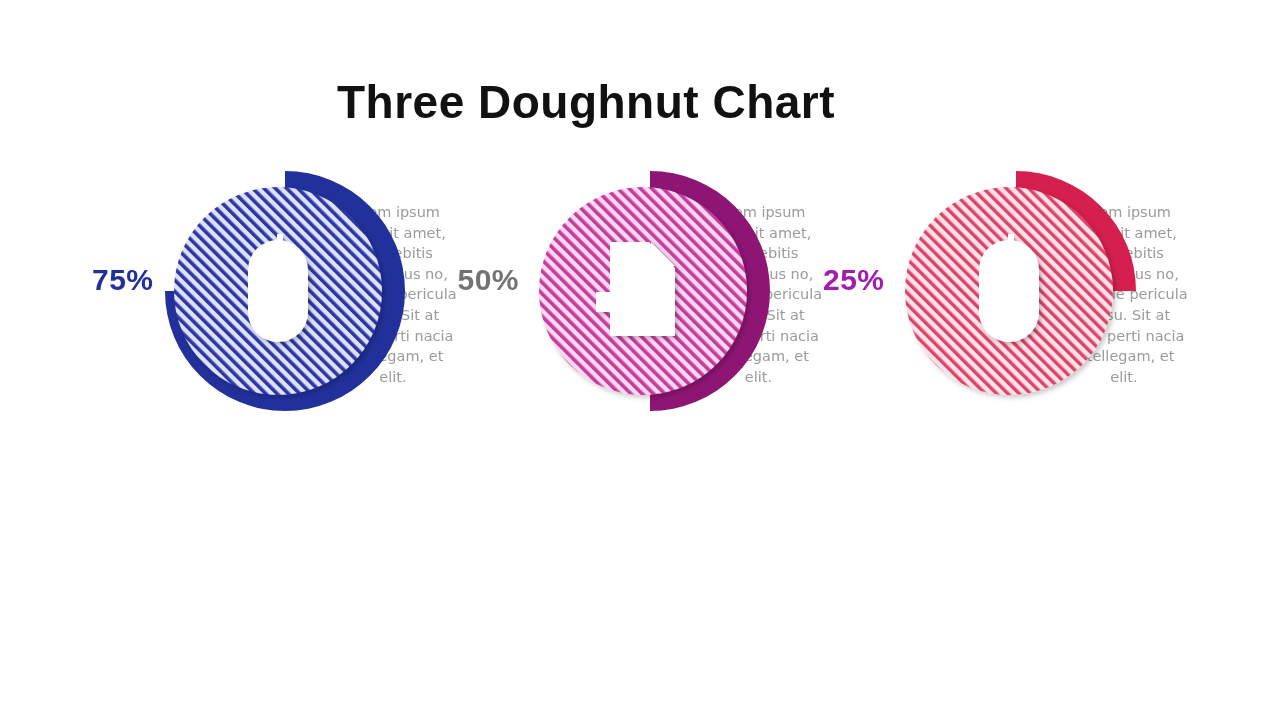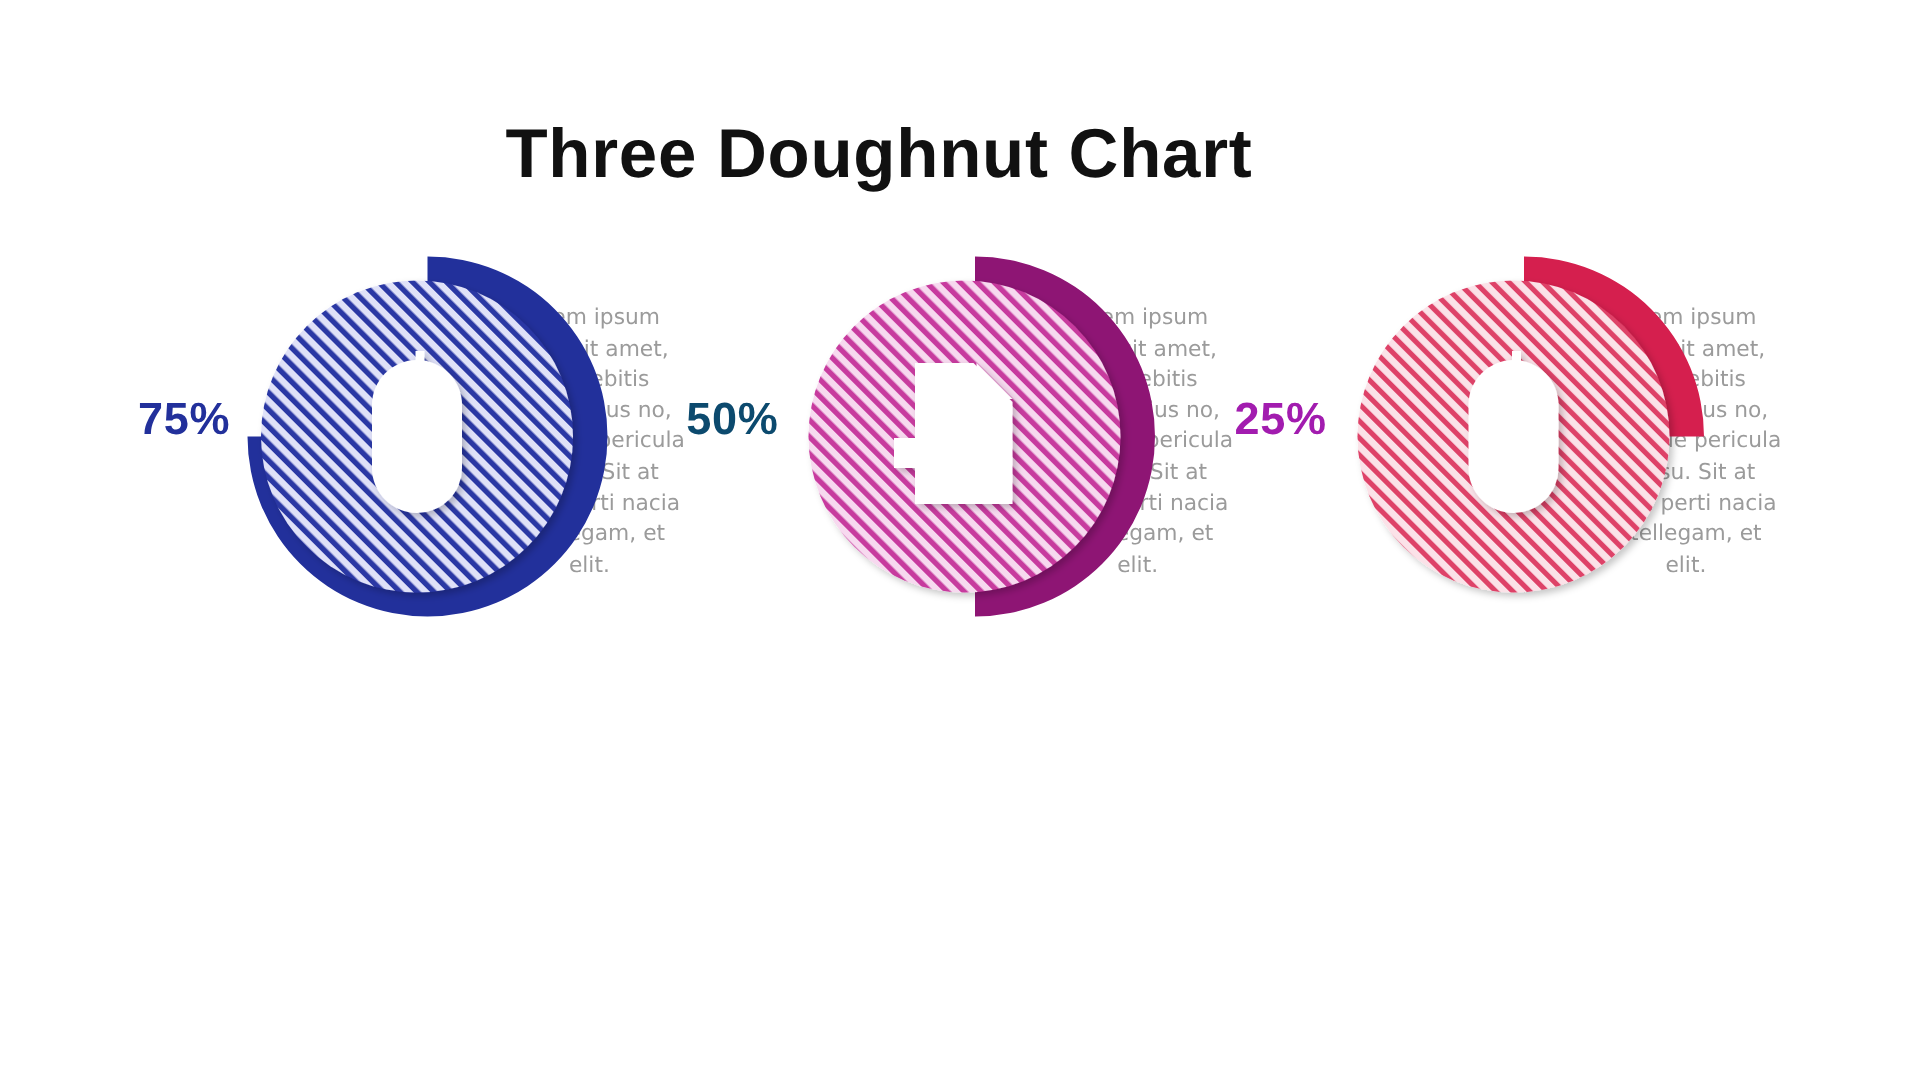--- a/index.html
+++ b/index.html
@@ -148,21 +148,21 @@
         </svg>
       </div>
 
       <div class="tri" style="border-top-color:#22309B"></div>
 
       <p class="body-copy">Lorem ipsum dolor sit amet, vim debitis moderatius no, recteque pericula et usu. Sit at brute perti nacia intellegam, et elit.</p>
     </div>
 
     <div class="column">
 
-      <div class="pct" style="color:#0c4a6e">50%</div>
+      <div class="pct" style="color:#737373">50%</div>
 
       <div class="donut-wrap">
         <svg class="donut-svg" viewBox="0 0 262 262">
           <defs>
             <pattern id="stripes2" width="8" height="8" patternUnits="userSpaceOnUse" patternTransform="rotate(-45)">
               <rect width="8" height="8" fill="#F7D9EF"></rect>
               <rect width="3.6" height="8" fill="#C73A9E"></rect>
             </pattern>
             <filter id="sh2" x="-30%" y="-30%" width="170%" height="170%">
               <feDropShadow dx="2.5" dy="2.5" stdDeviation="2.6" flood-color="#000000" flood-opacity="0.22"></feDropShadow>

